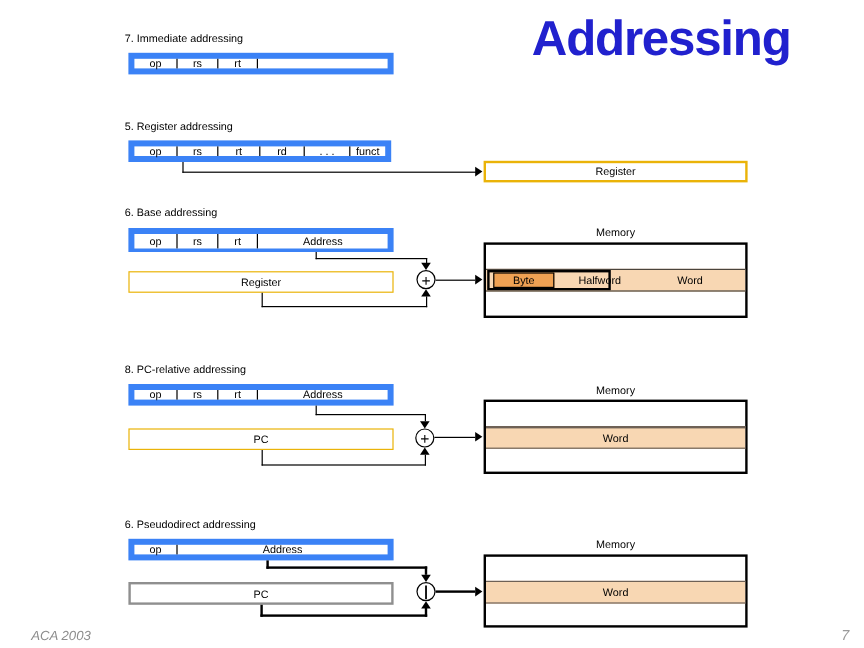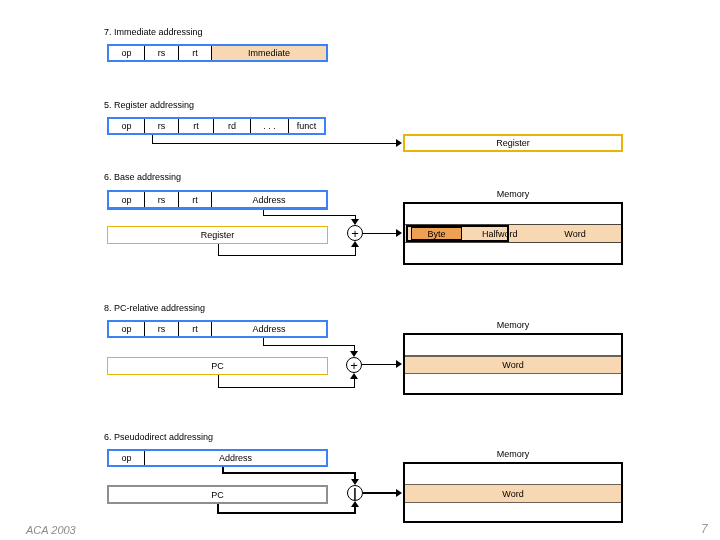--- a/index.html
+++ b/index.html
@@ -9,21 +9,21 @@
     overflow:hidden;
   }
   .title {
     position:absolute; left:420px; top:10px; width:262px; text-align:center;
     font-size:41px; font-weight:bold; color:#2121ce; letter-spacing:-1px;
     margin:0; line-height:1.1;
   }
   .sec-label { position:absolute; left:104px; font-size:9px; color:#000; white-space:nowrap; }
   .irow {
     position:absolute; display:flex; box-sizing:border-box;
-    border:2px solid #3b82f6; background:#fff; height:18px;
+    border:5px solid #3b82f6; background:#fff; height:18px;
   }
   .irow .cell {
     box-sizing:border-box; border-right:1px solid #000;
     display:flex; align-items:center; justify-content:center;
     font-size:9px; white-space:nowrap;
   }
   .irow .cell.last { border-right:none; flex:1; }
   .peach { background:#f8d7b3; }
   .band {
     position:absolute; box-sizing:border-box; border:1px solid #eab308; background:#fff;
@@ -66,27 +66,27 @@
   .ar.d { border-left:4px solid transparent; border-right:4px solid transparent; border-top:6px solid #000; }
   .ar.u { border-left:4px solid transparent; border-right:4px solid transparent; border-bottom:6px solid #000; }
   .footer-course { position:absolute; left:26px; top:524px; font-size:11px; font-style:italic; color:#8c8c8c; }
   .footer-page { position:absolute; left:701px; top:522px; font-size:12px; font-style:italic; color:#9a9a9a; }
 </style>
 </head>
 <body>
 
 <div class="slide">
 
+  <h1 class="title">Addressing</h1>
 
   <div class="sec-label" style="top:27px">7. Immediate addressing</div>
   <div class="irow" style="left:107px; top:44px; width:221px">
     <div class="cell" style="width:36px">op</div>
     <div class="cell" style="width:34px">rs</div>
     <div class="cell" style="width:33px">rt</div>
-    <div class="cell last peach">Immediate</div>
   </div>
 
   <div class="sec-label" style="top:100px">5. Register addressing</div>
   <div class="irow" style="left:107px; top:117px; width:219px">
     <div class="cell" style="width:36px">op</div>
     <div class="cell" style="width:34px">rs</div>
     <div class="cell" style="width:35px">rt</div>
     <div class="cell" style="width:37px">rd</div>
     <div class="cell" style="width:38px">. . .</div>
     <div class="cell last">funct</div>

